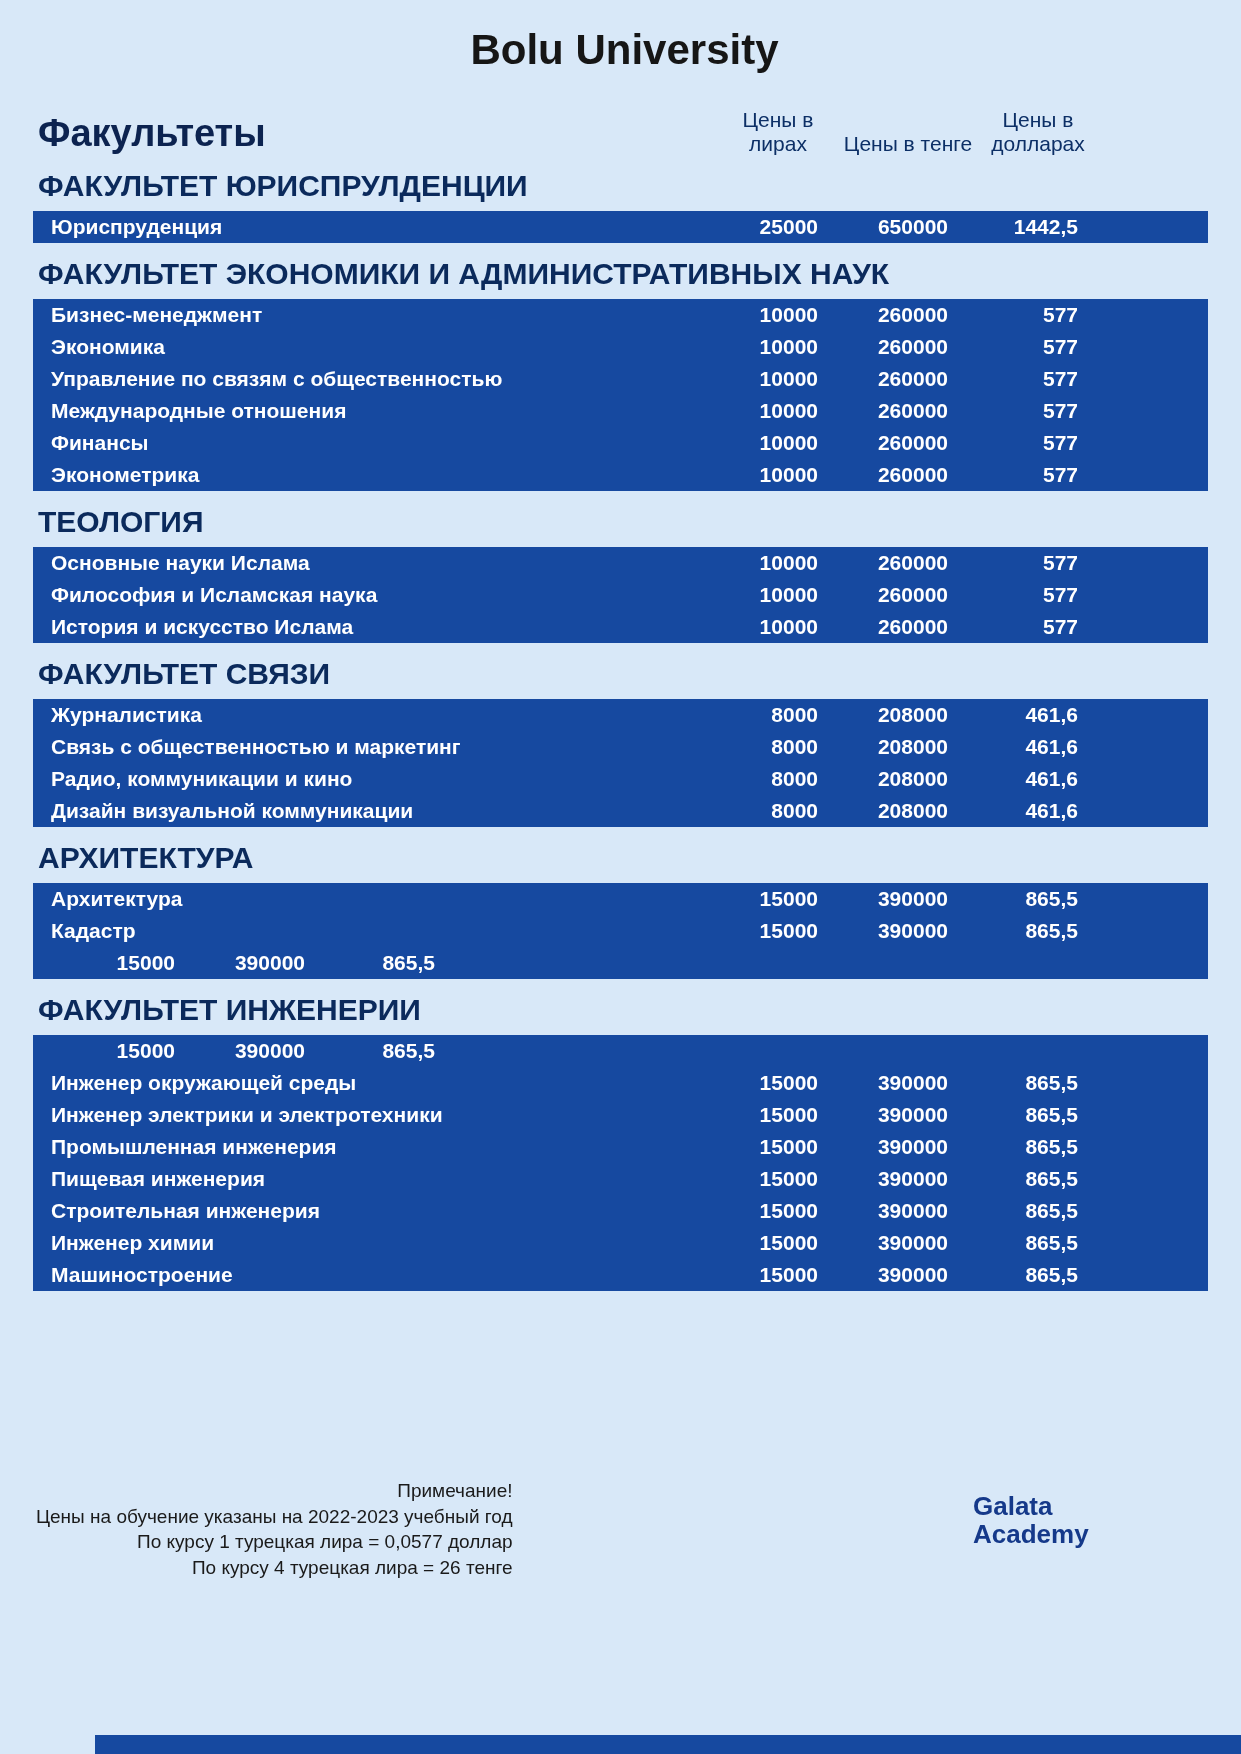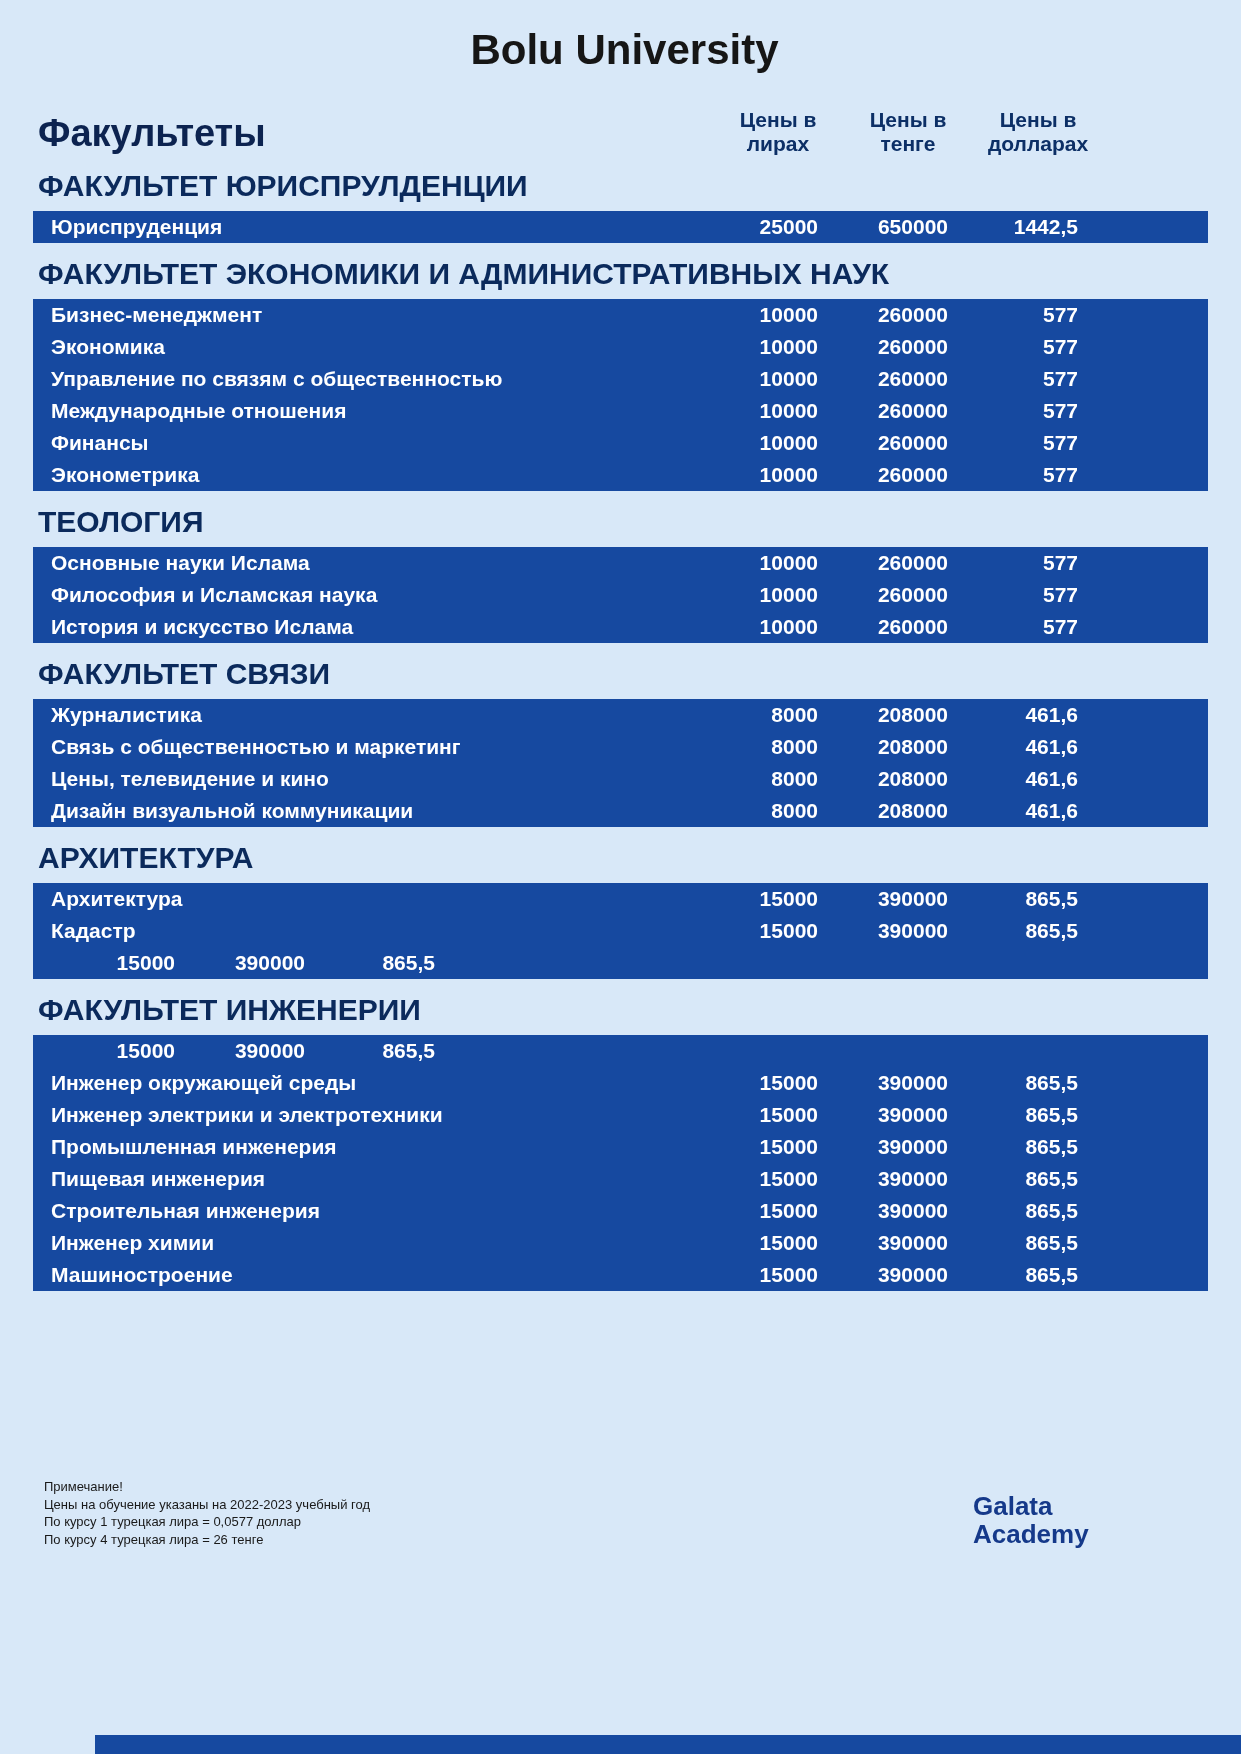--- a/index.html
+++ b/index.html
@@ -18,39 +18,39 @@
   .head-row {
     display: flex; align-items: flex-end;
     margin: 34px 33px 8px 33px; padding-right: 105px;
   }
   .heading {
     flex: 1; font-size: 38px; font-weight: bold;
     color: #0c2350; padding-left: 5px;
   }
   .head-cell {
     width: 130px; text-align: center;
-    font-size: 21px; font-weight: bold; color: #0c2f66; line-height: 1.12;
+    font-size: 21px; font-weight: normal; color: #0c2f66; line-height: 1.12;
   }
 
   .section-title {
     margin: 14px 33px 8px 33px; padding-left: 5px;
     font-size: 30px; font-weight: bold; color: #0b2a5c;
   }
   .rows { margin: 0 33px; }
   .row {
     display: flex; align-items: center;
     background: #1649a0; height: 32px; padding-right: 130px;
     color: #ffffff; font-weight: bold; font-size: 21px; padding-left: 12px;
   }
   .cell.name { flex: 1; padding-left: 6px; white-space: nowrap; }
   .cell.num { width: 130px; text-align: right; white-space: nowrap; }
 
   .footer {
-    position: absolute; left: 44px; top: 1478px;
-    font-size: 13px; color: #1a1a1a; line-height: 1.35;
+    position: absolute; left: 36px; top: 1478px;
+    font-size: 19px; color: #1a1a1a; line-height: 1.35; text-align: right;
   }
   .brand {
     position: absolute; left: 973px; top: 1492px;
     font-size: 26px; font-weight: bold; color: #15398a; line-height: 1.08;
   }
   .bottom-bar {
     position: absolute; left: 95px; right: 0; bottom: 0;
     height: 19px; background: #1649a0;
   }
 </style>
@@ -146,21 +146,21 @@
           <div class="cell num">208000</div>
           <div class="cell num">461,6</div>
         </div>
         <div class="row">
           <div class="cell name">Связь с общественностью и маркетинг</div>
           <div class="cell num">8000</div>
           <div class="cell num">208000</div>
           <div class="cell num">461,6</div>
         </div>
         <div class="row">
-          <div class="cell name">Цены, телевидение и кино</div>
+          <div class="cell name">Радио, коммуникации и кино</div>
           <div class="cell num">8000</div>
           <div class="cell num">208000</div>
           <div class="cell num">461,6</div>
         </div>
         <div class="row">
           <div class="cell name">Дизайн визуальной коммуникации</div>
           <div class="cell num">8000</div>
           <div class="cell num">208000</div>
           <div class="cell num">461,6</div>
         </div>

